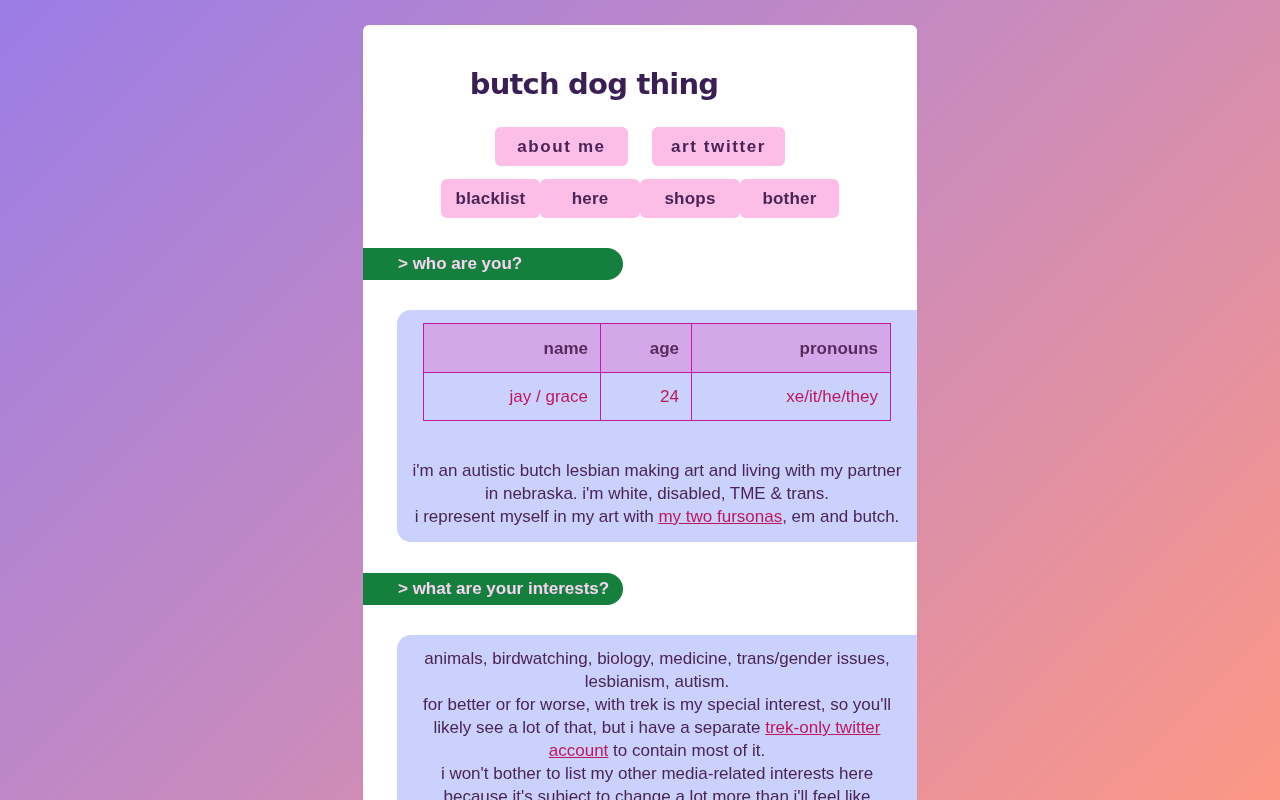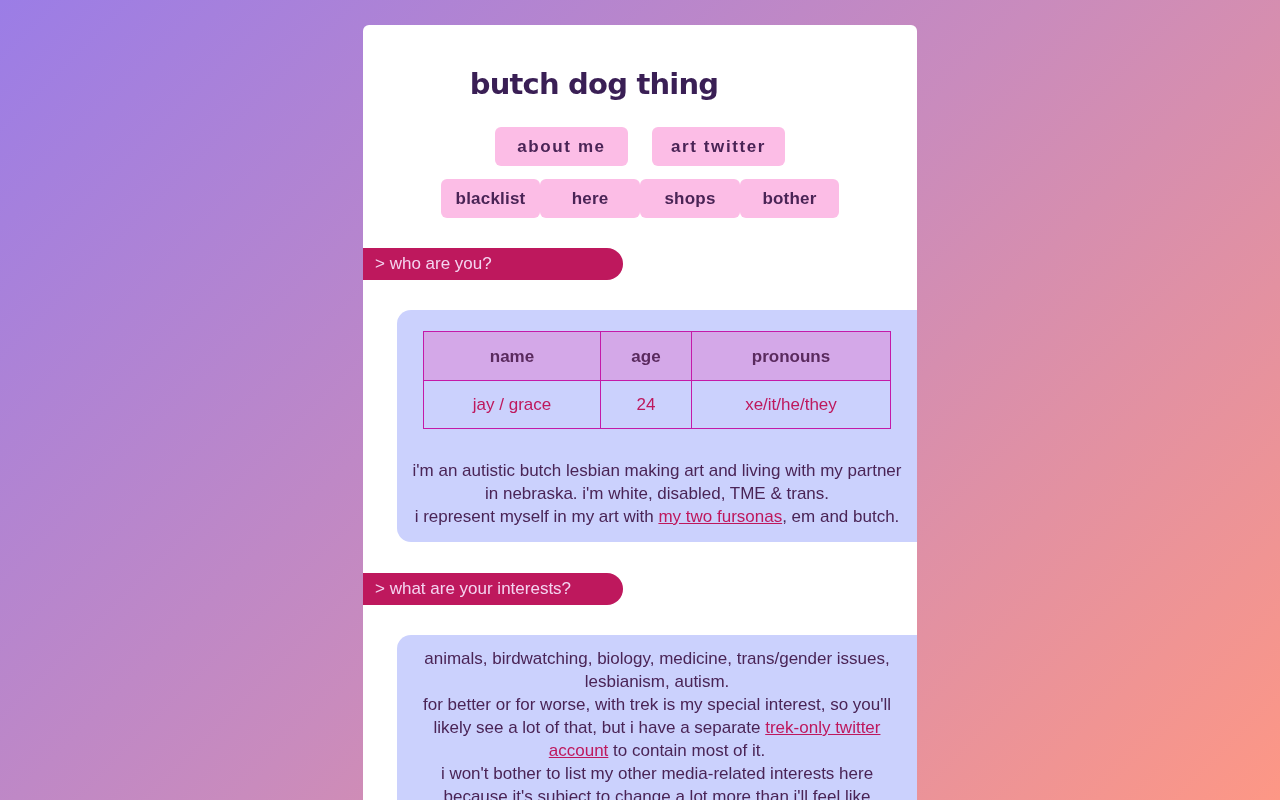--- a/index.html
+++ b/index.html
@@ -64,51 +64,51 @@
       letter-spacing: 1.6px;
     }
     .row2 .nav-btn {
       letter-spacing: 0.2px;
     }
     .section-bar {
       position: absolute;
       left: 0;
       width: 260px;
       height: 32px;
-      background: #be185d;
+      background: #15803d;
       border-radius: 0 16px 16px 0;
       color: #f4d4f0;
-      font-weight: normal;
+      font-weight: bold;
       font-size: 17px;
       line-height: 32px;
-      padding-left: 12px;
+      padding-left: 35px;
       box-sizing: border-box;
     }
     .info-box {
       position: absolute;
       left: 34px;
       width: 520px;
       background: #cbd1fd;
       border-radius: 14px 0 0 14px;
       color: #4a2456;
       font-size: 17px;
       line-height: 23px;
       text-align: center;
       box-sizing: border-box;
     }
     .box1 { top: 285px; height: 232px; }
     .box2 { top: 610px; height: 220px; padding: 12px 22px 0 22px; }
     table.profile {
       position: absolute;
       left: 26px;
-      top: 21px;
+      top: 13px;
       width: 468px;
       border-collapse: collapse;
       font-size: 17px;
-      text-align: center;
+      text-align: right;
     }
     table.profile th, table.profile td {
       border: 1px solid #c41aa8;
       padding: 0 12px;
       color: #be185d;
     }
     table.profile th {
       background: #d4a8e8;
       height: 48px;
       font-weight: bold;

